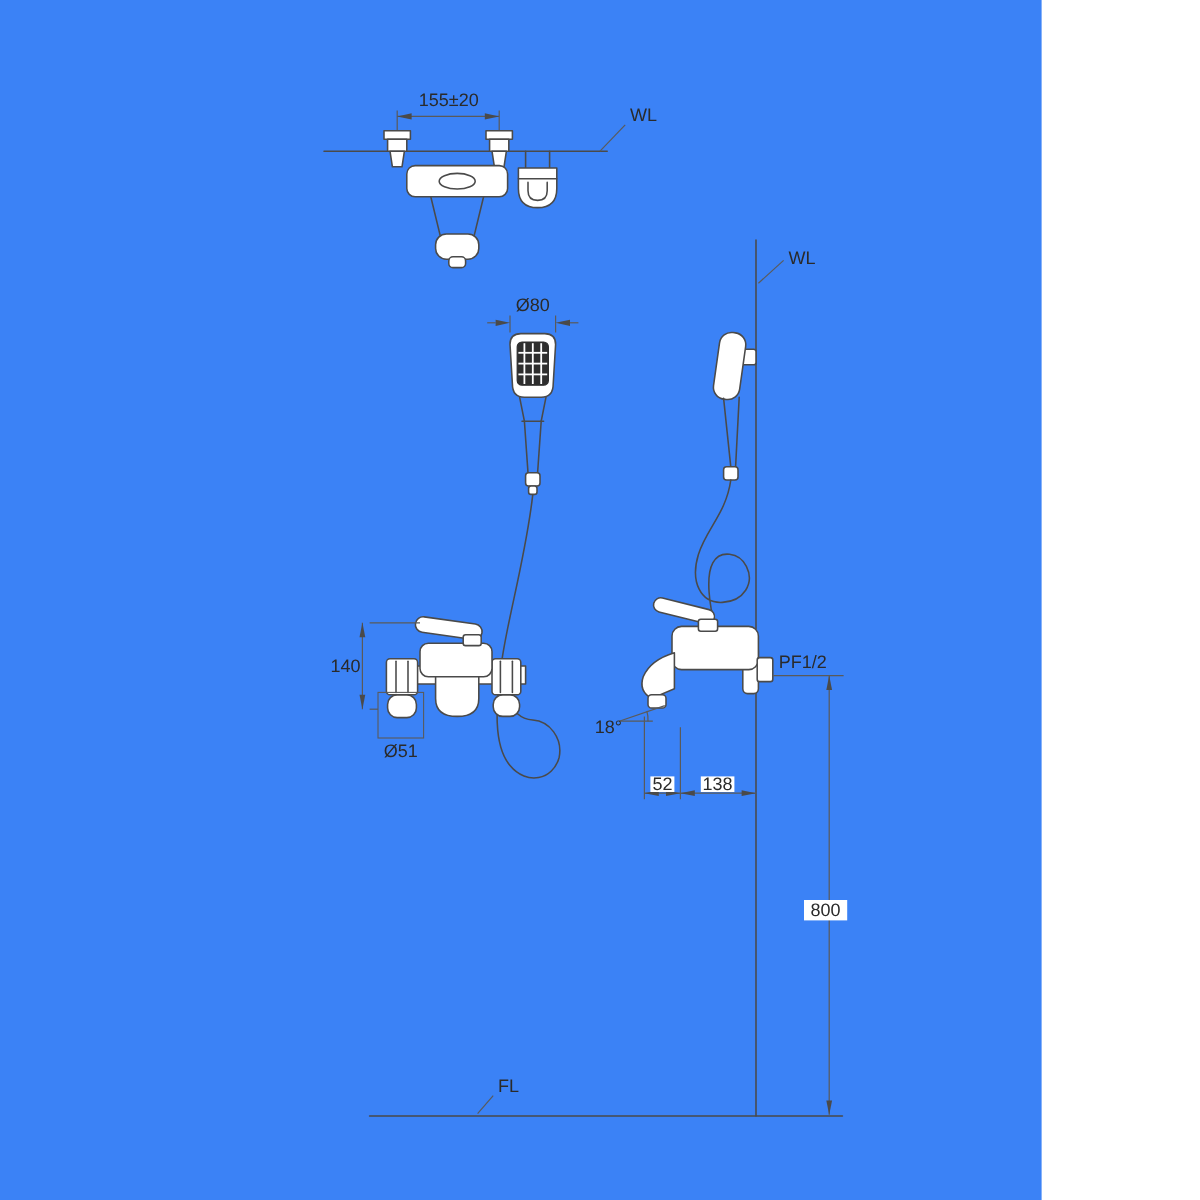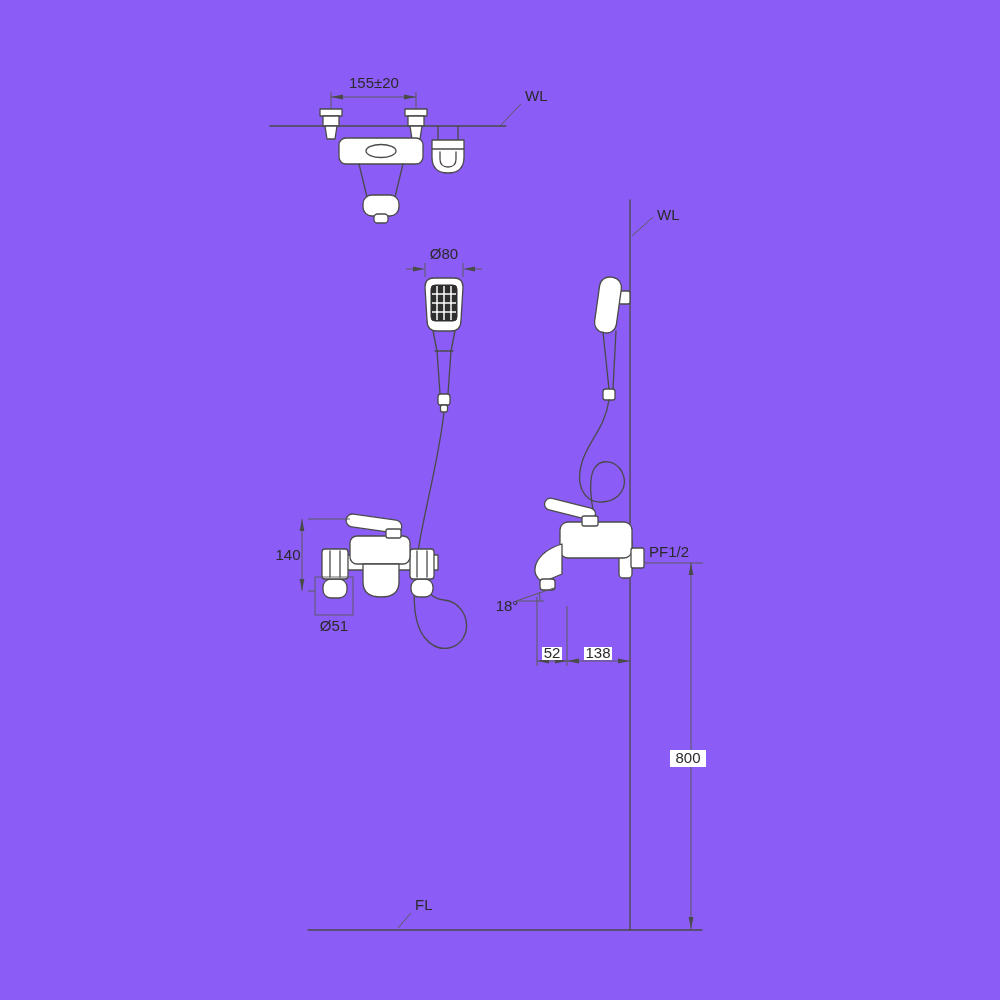--- a/index.html
+++ b/index.html
@@ -1,16 +1,16 @@
 <!DOCTYPE html>
 <html><head>
 <meta charset="utf-8">
 <style>
   html,body{margin:0;padding:0;background:#ffffff;}
-  .canvas{position:relative;width:1000px;height:1000px;background:#8b5cf6;overflow:hidden;}
+  .canvas{position:relative;width:868px;height:1000px;background:#3b82f6;overflow:hidden;}
   svg{display:block;}
   .ln  {fill:none;stroke:#4a4a4a;stroke-width:1.3;stroke-linecap:round;stroke-linejoin:round;}
   .lnf {fill:#ffffff;stroke:#4a4a4a;stroke-width:1.3;stroke-linejoin:round;}
   .dim {fill:none;stroke:#5a5a5a;stroke-width:1;}
   .arr {fill:#4a4a4a;stroke:none;}
   .lbl {font-family:"Liberation Sans",sans-serif;font-size:15px;fill:#2a2a2a;}
   .face{fill:#2e2e2e;stroke:#2e2e2e;}
   .grid{stroke:#ffffff;stroke-width:1.5;fill:none;}
   .box {fill:none;stroke:#5a5a5a;stroke-width:0.9;}
   .bg  {fill:#ffffff;stroke:none;}

